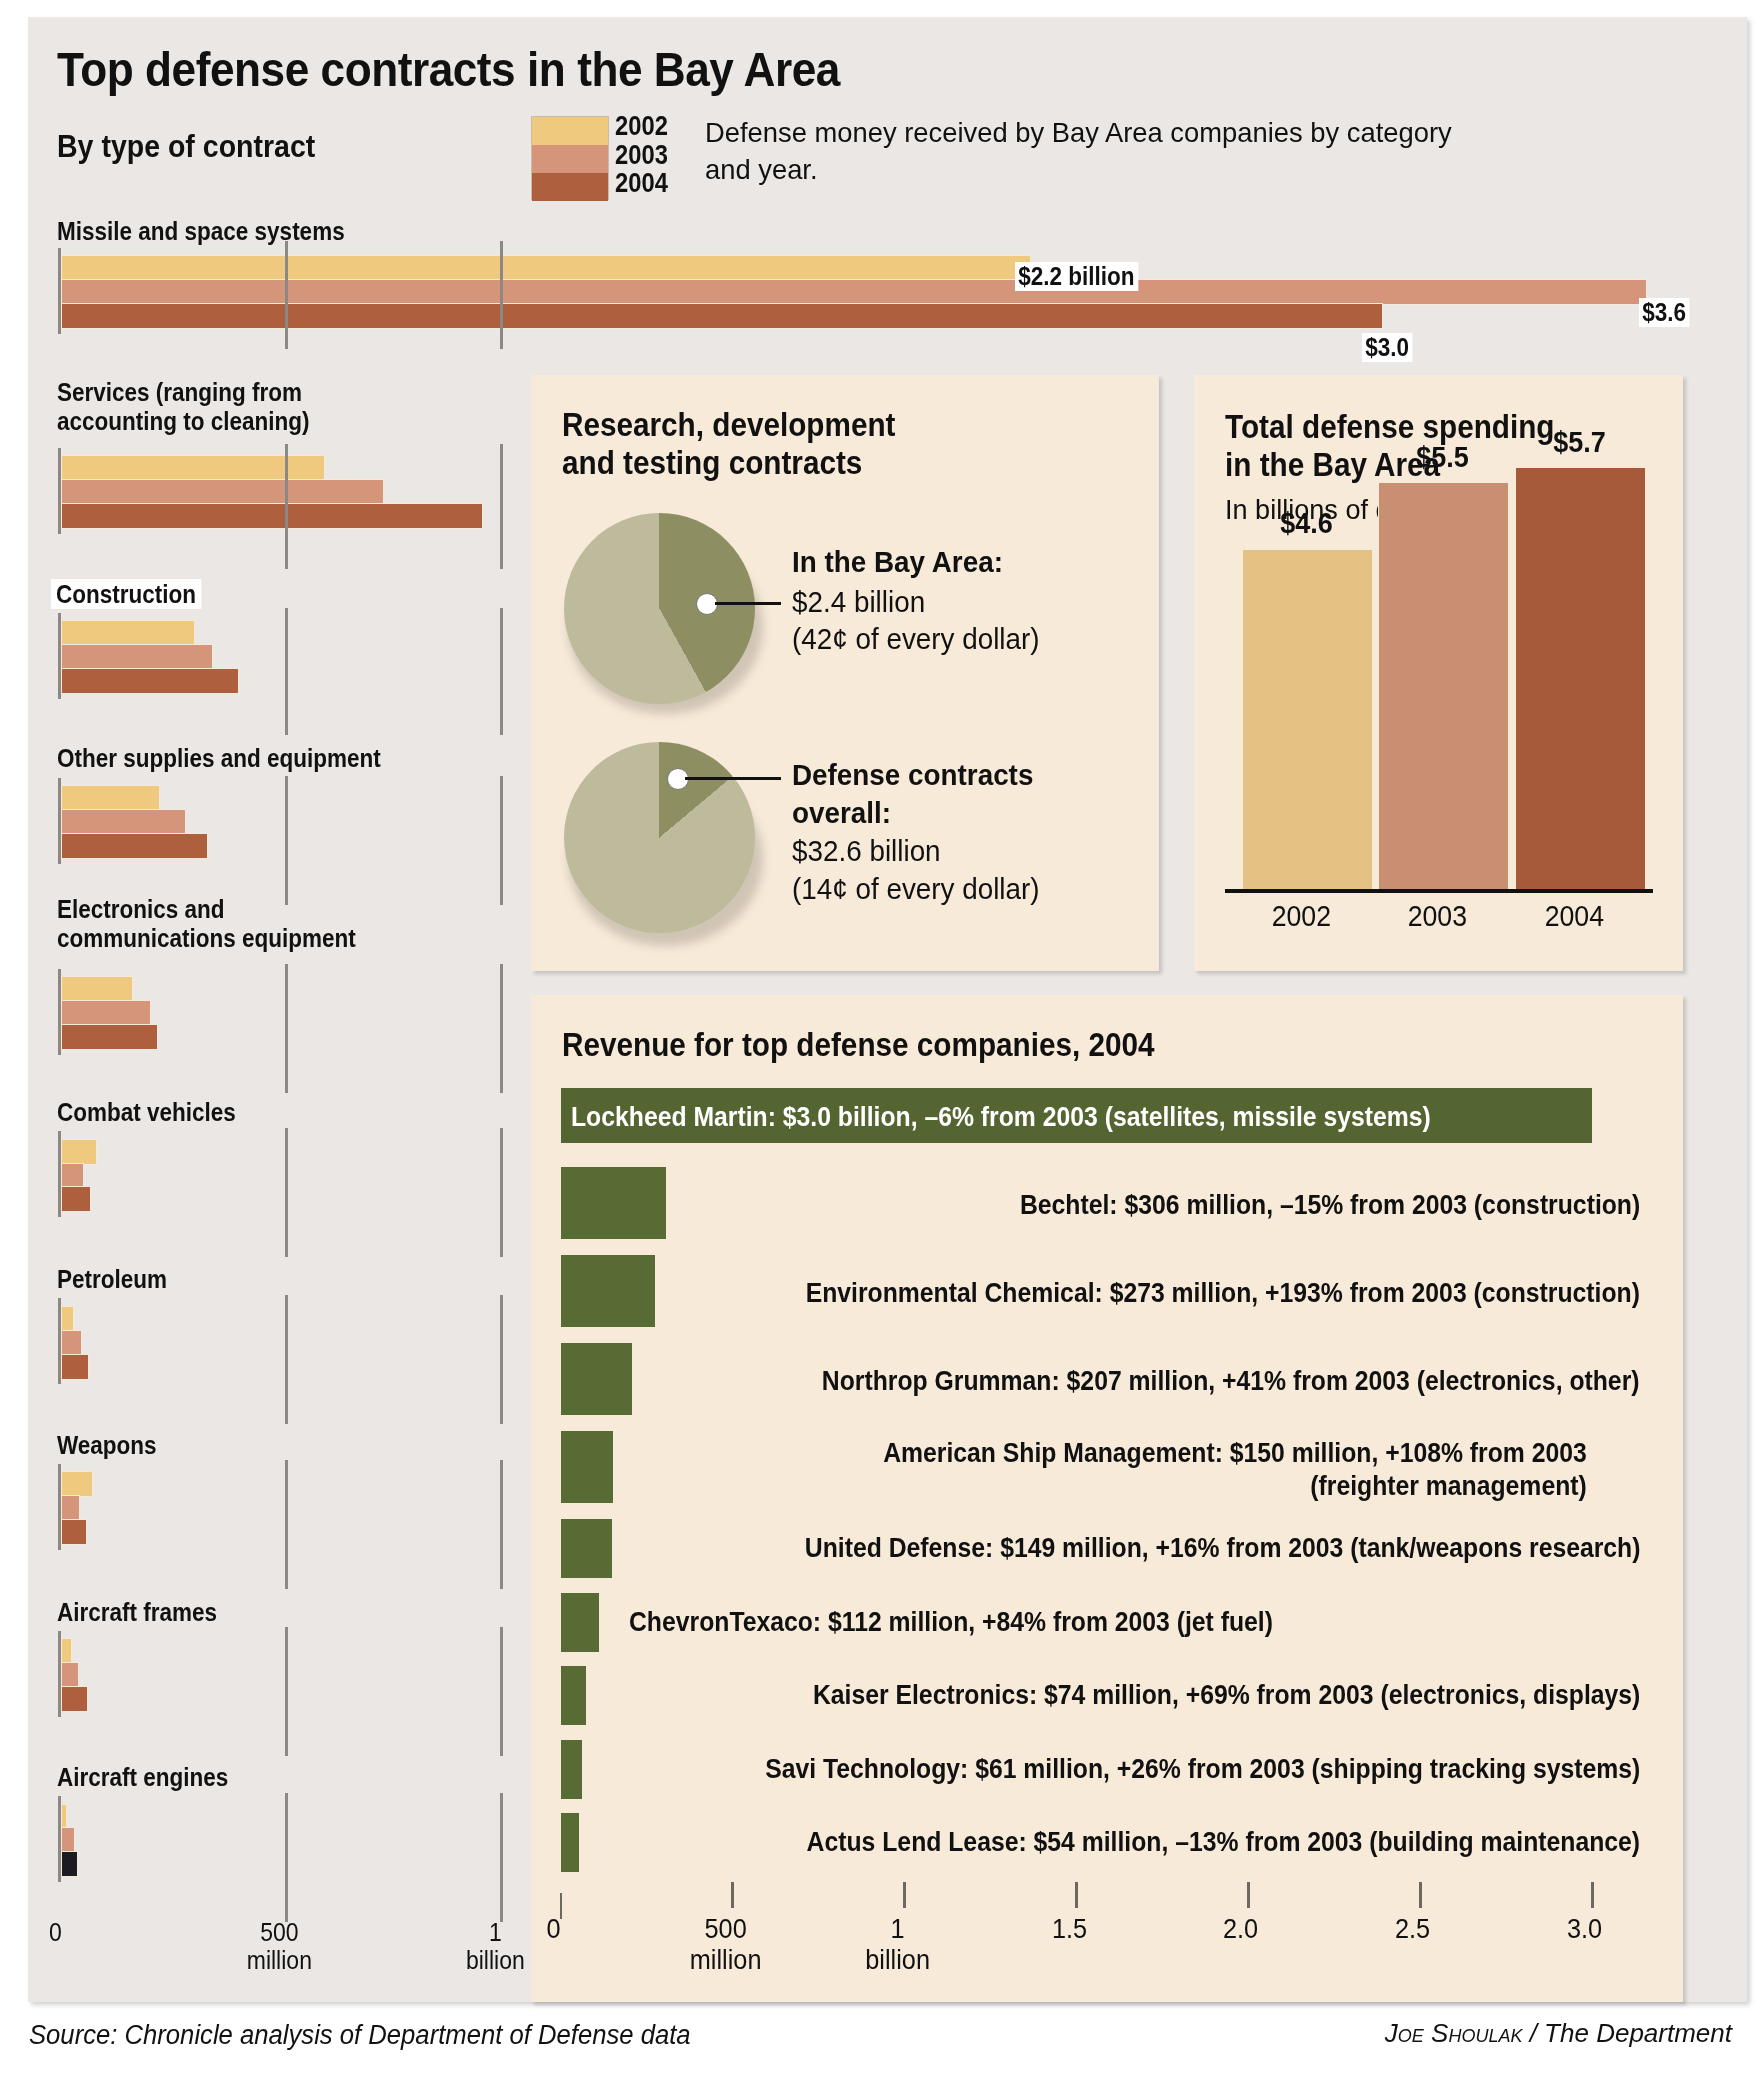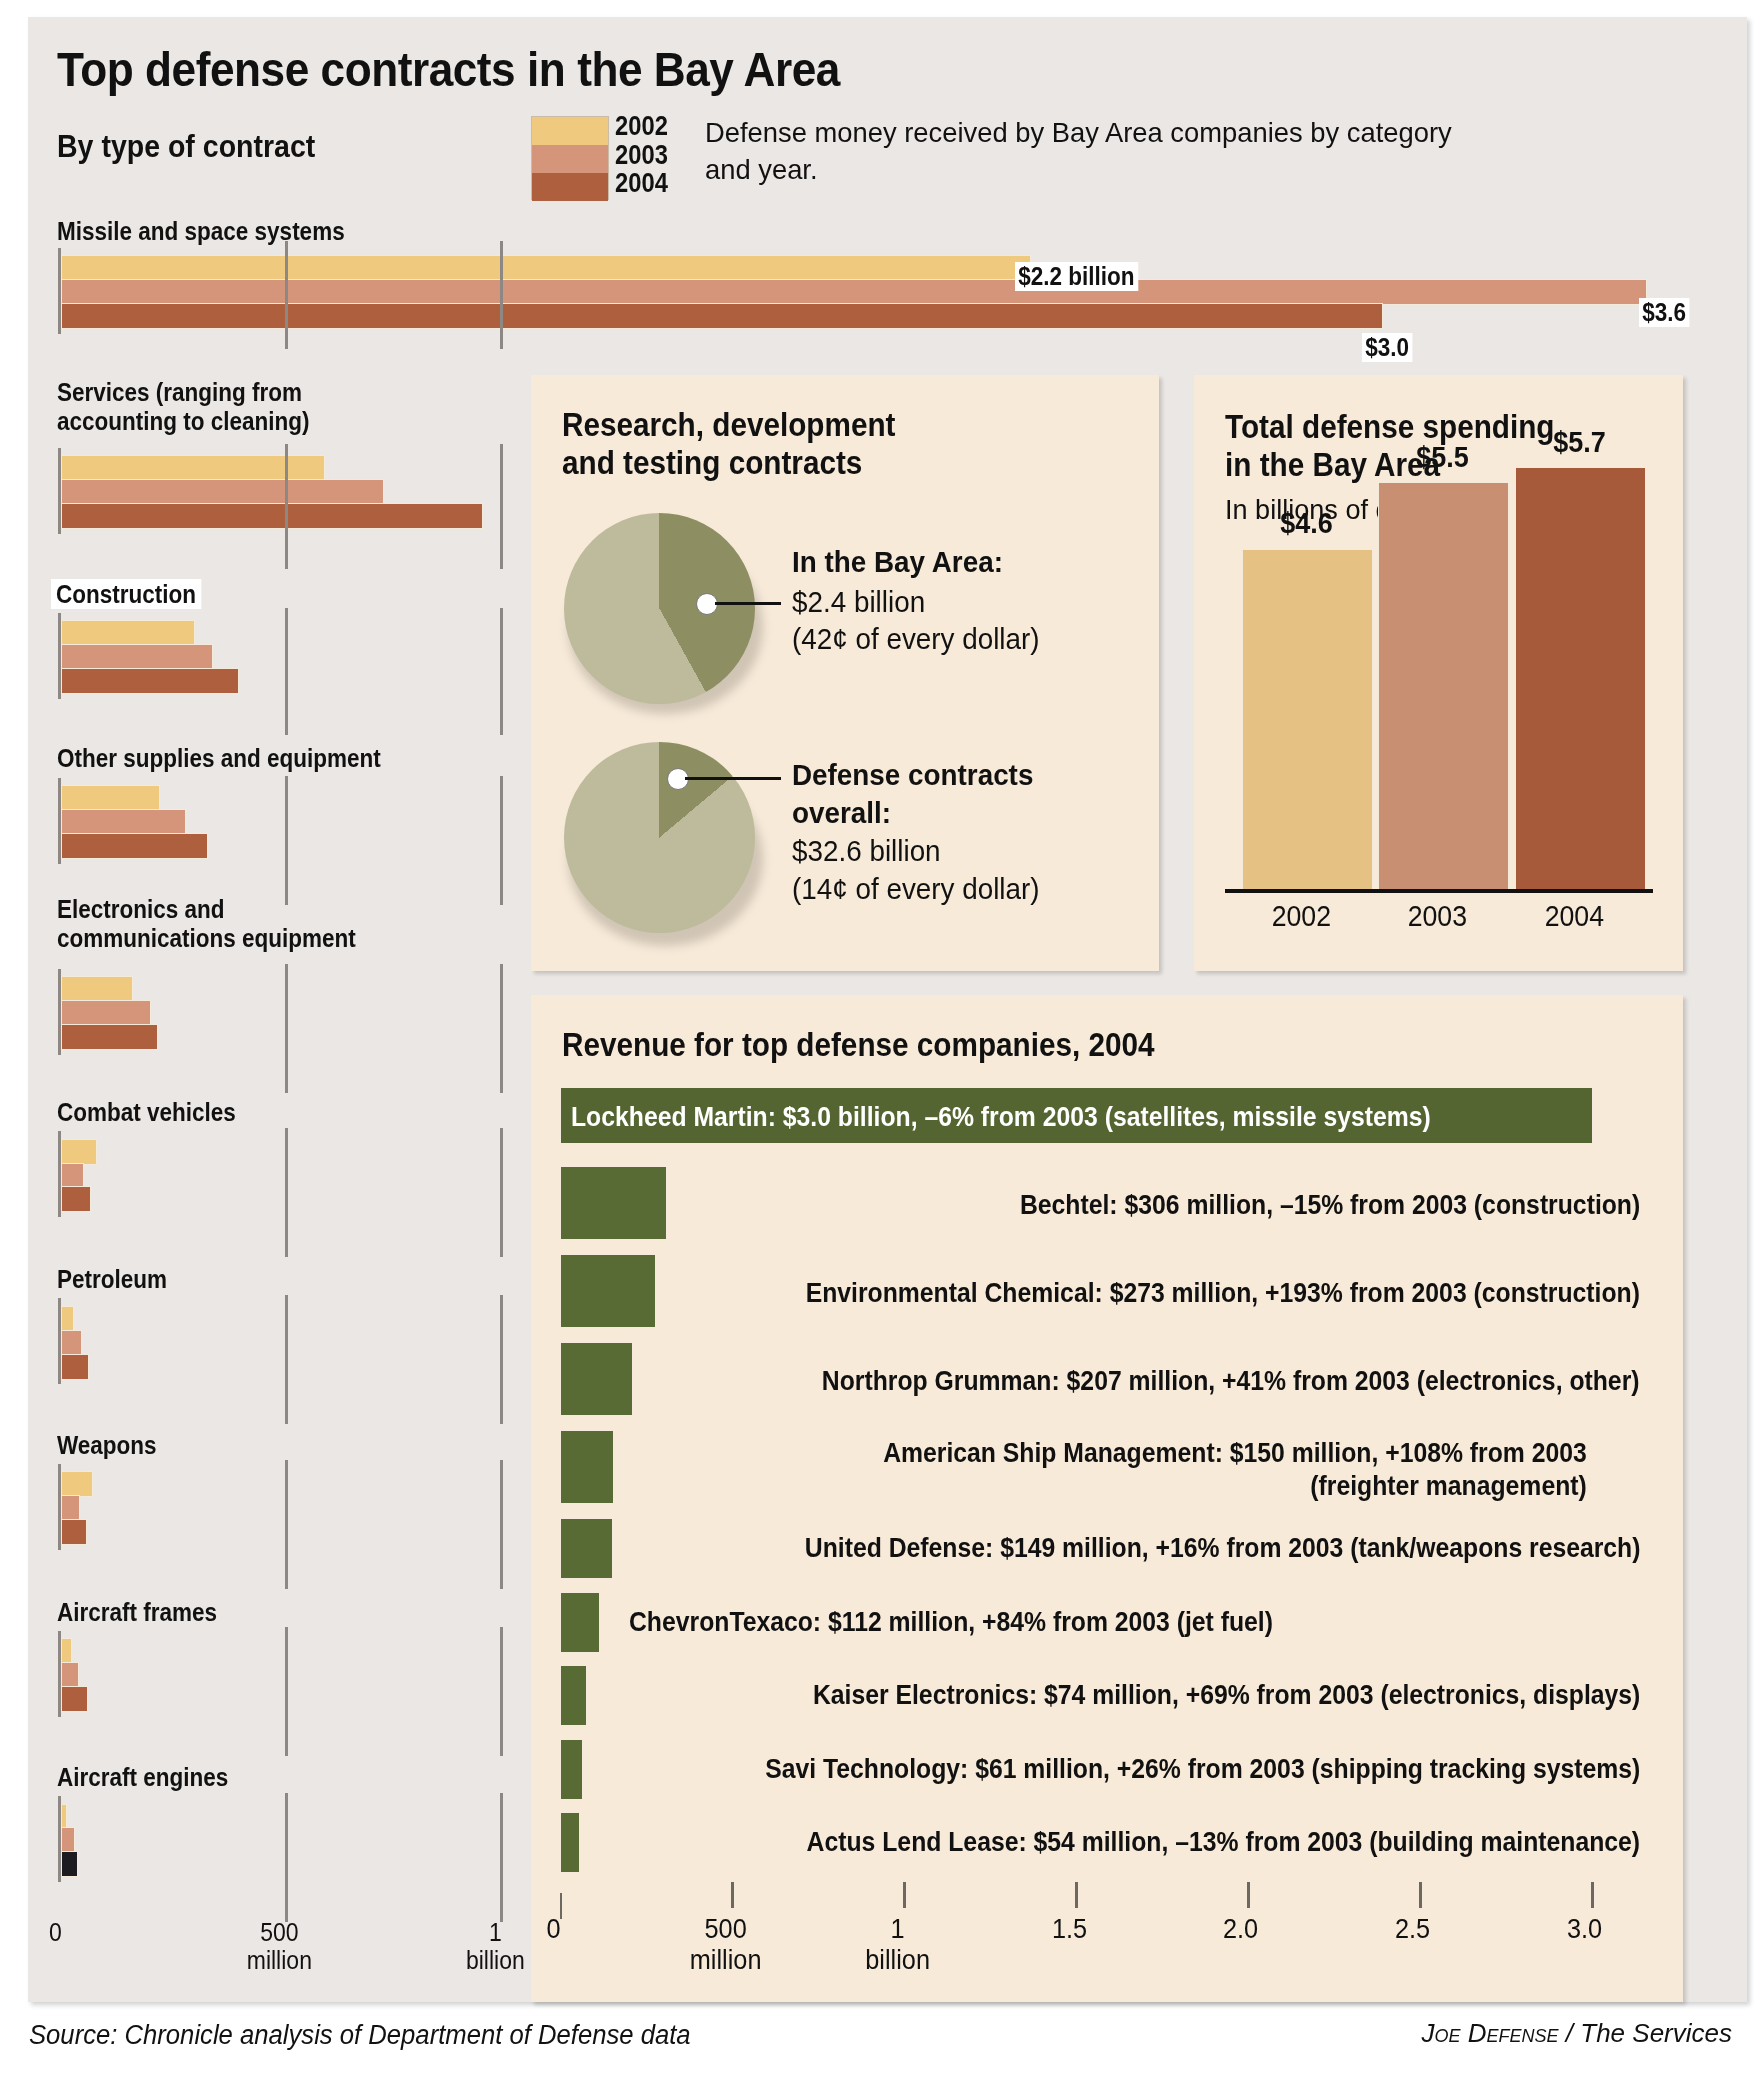--- a/index.html
+++ b/index.html
@@ -288,16 +288,16 @@
         <div class="rticklabel cond" style="left: 642px; top: 918px; width: 147px; white-space: pre-line;">2.0</div>
         <div class="rtick" style="left: 888px; top: 887px; height: 26px;"></div>
         <div class="rticklabel cond" style="left: 814px; top: 918px; width: 147px; white-space: pre-line;">2.5</div>
         <div class="rtick" style="left: 1060px; top: 887px; height: 26px;"></div>
         <div class="rticklabel cond" style="left: 986px; top: 918px; width: 147px; white-space: pre-line;">3.0</div>
       </div>
   </div>
 
   <div class="src cond">Source: Chronicle analysis of Department of Defense data</div>
   <div class="credit cond">
-    <span class="sc">Joe Defense</span><span> / The Services</span>
+    <span class="sc">Joe Shoulak</span><span> / The Department</span>
   </div>
 </div>
 
 
 </body></html>

